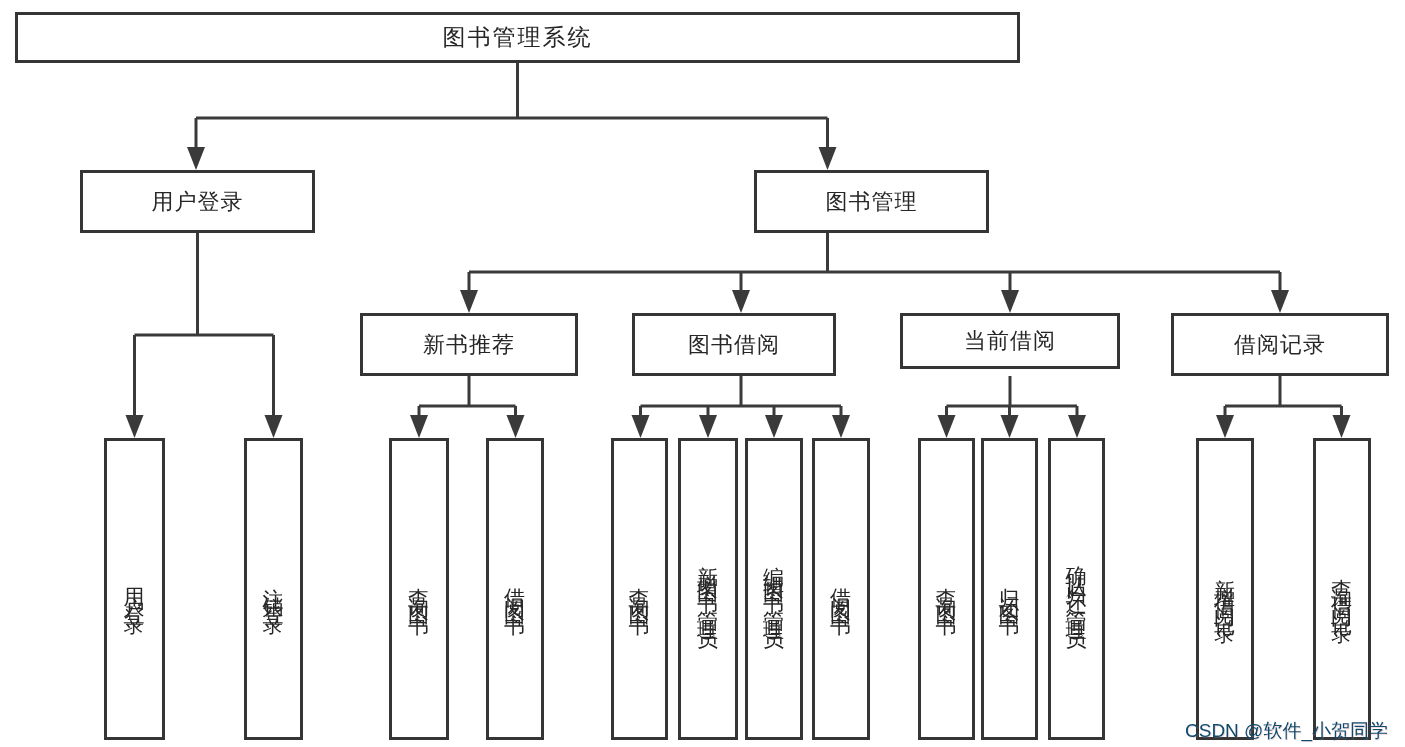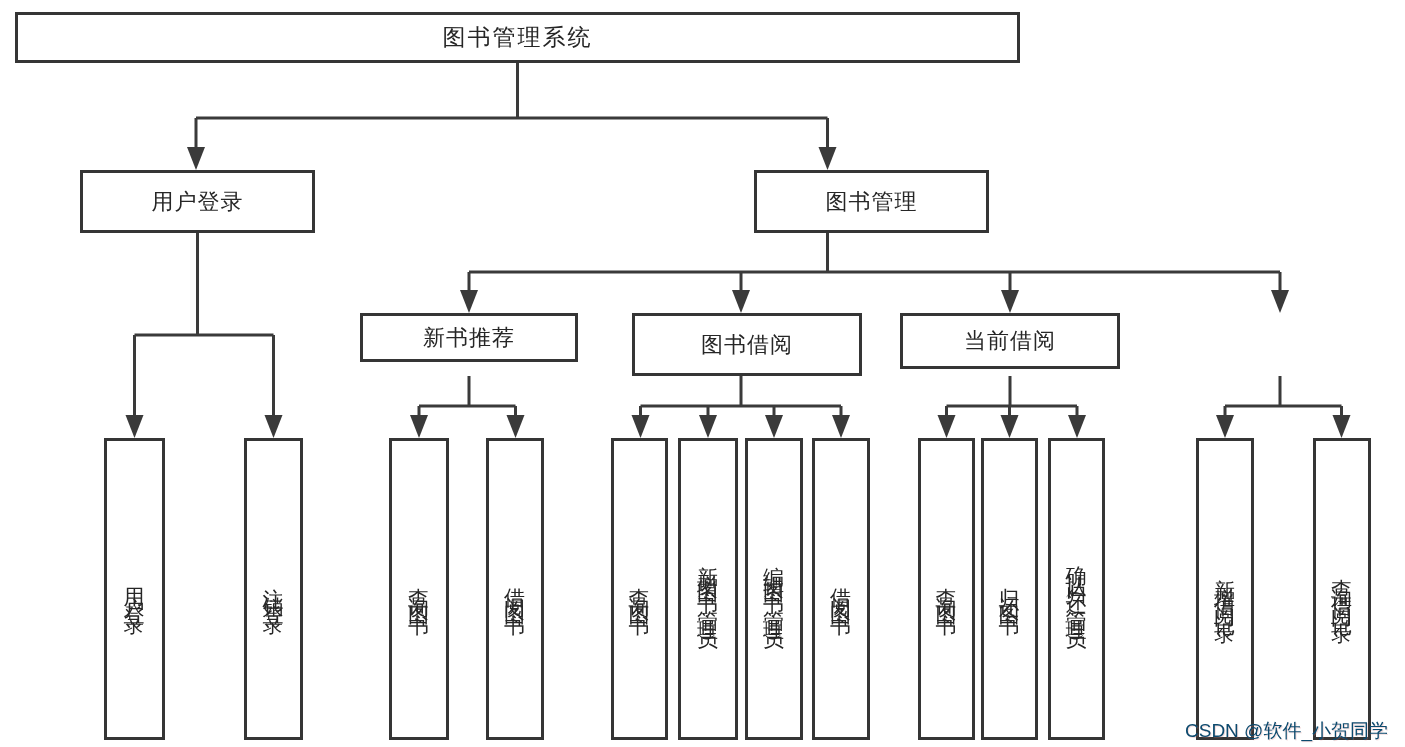--- a/index.html
+++ b/index.html
@@ -111,23 +111,24 @@
       <polygon points="1216,415 1234,415 1225,438"></polygon>
       <polygon points="1332.5,415 1350.5,415 1341.5,438"></polygon>
     </g>
   </svg>
 
   <div class="node h root" style="left:15px; top:12px; width:1005px; height:51px;">图书管理系统</div>
 
   <div class="node h" style="left:80px; top:170px; width:235px; height:63px;">用户登录</div>
   <div class="node h" style="left:710px; top:170px; width:235px; height:63px;margin-left:44px;">图书管理</div>
 
-  <div class="node h" style="left:360px; top:313px; width:218px; height:49px;">新书推荐</div>
-  <div class="node h" style="left:632px; top:313px; width:230px; height:63px;font-family:Liberation Mono, monospace;">图书借阅</div>
+  <div class="node h" style="left:360px; top:313px; width:218px; height:63px;">新书推荐</div>
+  <div class="node h" style="left:632px; top:313px; width:204px; height:63px;font-family:Liberation Mono, monospace;">图书借阅</div>
   <div class="node h" style="left:900px; top:313px; width:220px; height:56px;">当前借阅</div>
+  <div class="node h" style="left:1171px; top:313px; width:218px; height:63px;">借阅记录</div>
 
   <div class="node v" style="left:104px; top:438px; width:61px; height:302px;">
     <span>用户登录</span>
   </div>
   <div class="node v" style="left:244px; top:438px; width:59px; height:302px;">
     <span>注销登录</span>
   </div>
 
   <div class="node v" style="left:389px; top:438px; width:60px; height:302px;">
     <span>查询图书</span>

